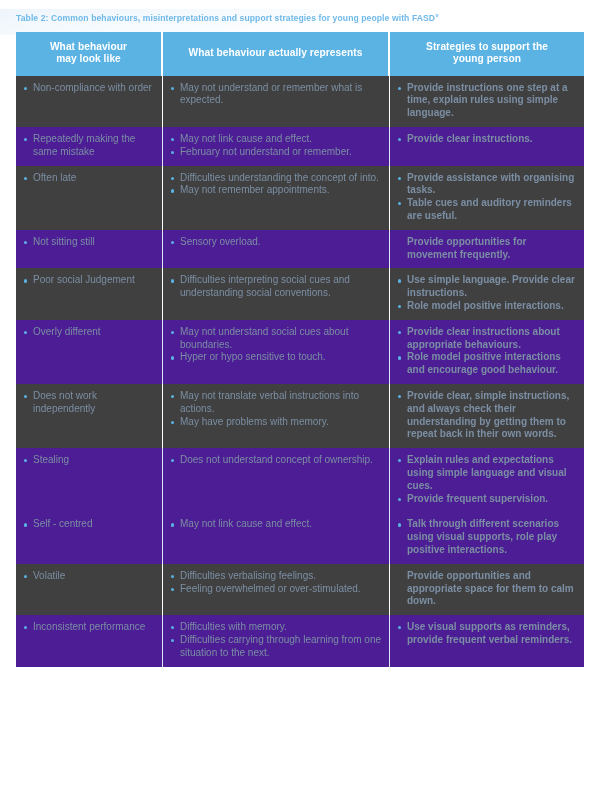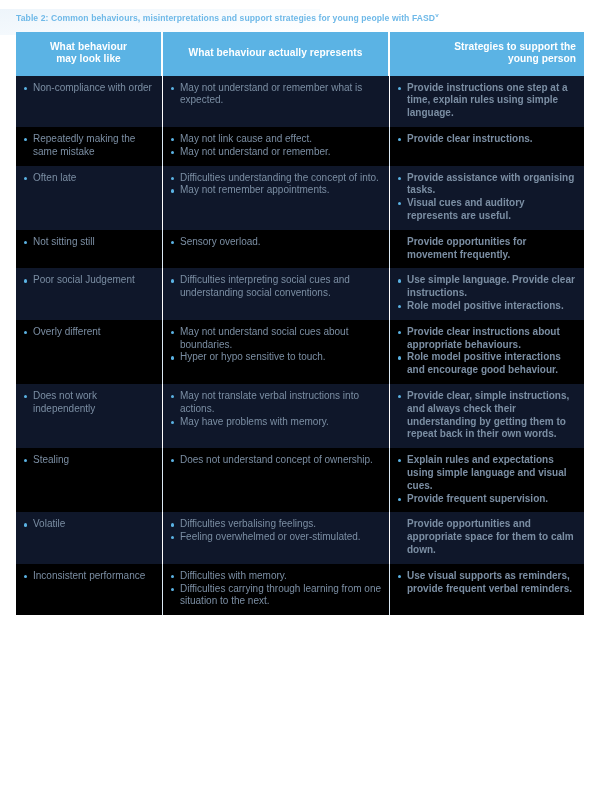--- a/index.html
+++ b/index.html
@@ -62,34 +62,34 @@
     color: #ffffff;
     font-size: 10.2px;
     font-weight: bold;
     line-height: 12.4px;
     text-align: center;
     vertical-align: middle;
     padding: 9px 8px 10px 8px;
     border-right: 2px solid #ffffff;
     letter-spacing: 0.05px;
   }
-  thead th:last-child { border-right: none; text-align: right; }
+  thead th:last-child { border-right: none; }
 
   tbody td {
     vertical-align: top;
     font-size: 10px;
     line-height: 12.6px;
     color: #7b8ea3;
     padding: 6px 6px 7px 7px;
     border-right: 1px solid #ffffff;
   }
   tbody td:last-child { border-right: none; }
 
-  tbody tr.band td { background: #0f172a; }
-  tbody tr.plain td { background: #000000; }
+  tbody tr.band td { background: #404040; }
+  tbody tr.plain td { background: #4c1d95; }
 
   tbody tr.plain td { border-right: 1px solid #dce9f4; }
   tbody tr.plain td:last-child { border-right: none; margin-top: 15px; }
 
   ul.items {
     list-style: none;
     margin: 0;
     padding: 0;
   }
   ul.items li {
@@ -164,21 +164,21 @@
         </tr>
         <tr class="plain">
           <td class="col-behaviour">
             <ul class="items">
               <li class="bulleted">Repeatedly making the same mistake</li>
             </ul>
           </td>
           <td class="col-means">
             <ul class="items">
               <li class="bulleted">May not link cause and effect.</li>
-              <li class="bulleted">May not understand or remember.</li>
+              <li class="bulleted">February not understand or remember.</li>
             </ul>
           </td>
           <td class="col-strategy">
             <ul class="items">
               <li class="bulleted">Provide clear instructions.</li>
             </ul>
           </td>
         </tr>
         <tr class="band">
           <td class="col-behaviour">
@@ -188,21 +188,21 @@
           </td>
           <td class="col-means">
             <ul class="items">
               <li class="bulleted">Difficulties understanding the concept of into.</li>
               <li class="bulleted">May not remember appointments.</li>
             </ul>
           </td>
           <td class="col-strategy">
             <ul class="items">
               <li class="bulleted">Provide assistance with organising tasks.</li>
-              <li class="bulleted">Visual cues and auditory represents are useful.</li>
+              <li class="bulleted">Table cues and auditory reminders are useful.</li>
             </ul>
           </td>
         </tr>
         <tr class="plain">
           <td class="col-behaviour">
             <ul class="items">
               <li class="bulleted">Not sitting still</li>
             </ul>
           </td>
           <td class="col-means">
@@ -279,20 +279,37 @@
           </td>
           <td class="col-means">
             <ul class="items">
               <li class="bulleted">Does not understand concept of ownership.</li>
             </ul>
           </td>
           <td class="col-strategy">
             <ul class="items">
               <li class="bulleted">Explain rules and expectations using simple language and visual cues.</li>
               <li class="bulleted">Provide frequent supervision.</li>
+            </ul>
+          </td>
+        </tr>
+        <tr class="plain">
+          <td class="col-behaviour">
+            <ul class="items">
+              <li class="bulleted">Self - centred</li>
+            </ul>
+          </td>
+          <td class="col-means">
+            <ul class="items">
+              <li class="bulleted">May not link cause and effect.</li>
+            </ul>
+          </td>
+          <td class="col-strategy">
+            <ul class="items">
+              <li class="bulleted">Talk through different scenarios using visual supports, role play positive interactions.</li>
             </ul>
           </td>
         </tr>
         <tr class="band">
           <td class="col-behaviour">
             <ul class="items">
               <li class="bulleted">Volatile</li>
             </ul>
           </td>
           <td class="col-means">

